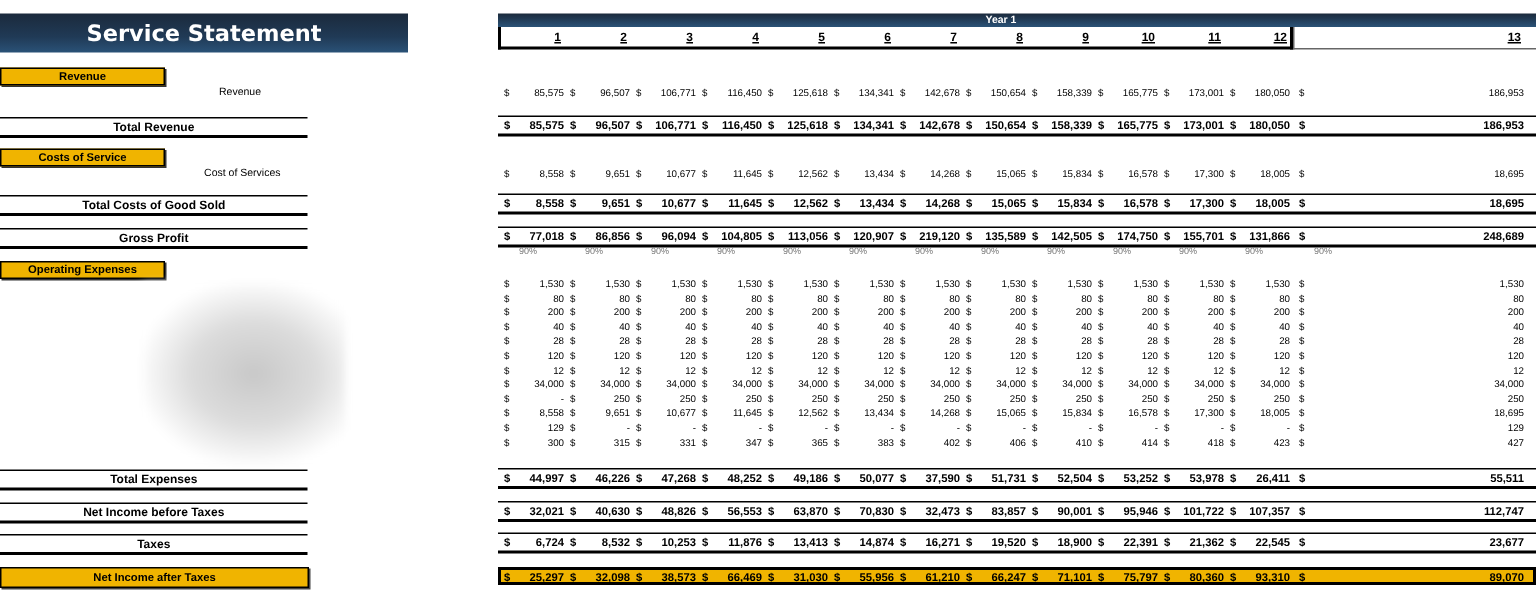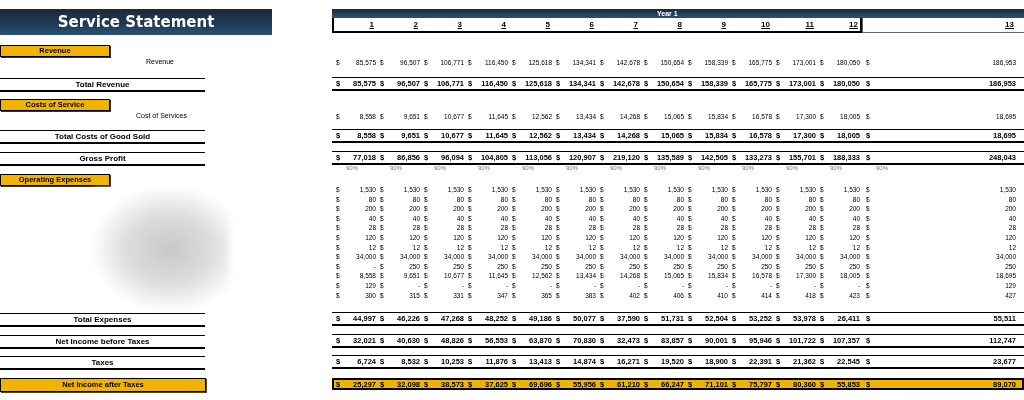--- a/index.html
+++ b/index.html
@@ -314,33 +314,33 @@
     <div class="abs" style="left: 644px; top: 153px; width: 44px; height: 10px; font-size: 7.5px; font-weight: bold;">
       <span class="abs" style="left: 0px;">$</span>
       <span class="abs" style="right: 4px;">135,589</span>
     </div>
     <div class="abs" style="left: 688px; top: 153px; width: 44px; height: 10px; font-size: 7.5px; font-weight: bold;">
       <span class="abs" style="left: 0px;">$</span>
       <span class="abs" style="right: 4px;">142,505</span>
     </div>
     <div class="abs" style="left: 732px; top: 153px; width: 44px; height: 10px; font-size: 7.5px; font-weight: bold;">
       <span class="abs" style="left: 0px;">$</span>
-      <span class="abs" style="right: 4px;">133,273</span>
+      <span class="abs" style="right: 4px;">174,750</span>
     </div>
     <div class="abs" style="left: 776px; top: 153px; width: 44px; height: 10px; font-size: 7.5px; font-weight: bold;">
       <span class="abs" style="left: 0px;">$</span>
       <span class="abs" style="right: 4px;">155,701</span>
     </div>
     <div class="abs" style="left: 820px; top: 153px; width: 44px; height: 10px; font-size: 7.5px; font-weight: bold;">
       <span class="abs" style="left: 0px;">$</span>
-      <span class="abs" style="right: 4px;">188,333</span>
+      <span class="abs" style="right: 4px;">131,866</span>
     </div>
     <div class="abs" style="left: 866px; top: 153px; width: 154px; height: 10px; font-size: 7.5px; font-weight: bold;">
       <span class="abs" style="left: 0px;">$</span>
-      <span class="abs" style="right: 4px;">248,043</span>
+      <span class="abs" style="right: 4px;">248,689</span>
     </div>
     <div class="line" style="top: 151px; border-top: 1px solid rgb(0, 0, 0);"></div>
     <div class="line" style="top: 163px; border-top: 2px solid rgb(0, 0, 0);"></div>
     <div class="abs" style="left: 336px; top: 165px; width: 44px; height: 10px; font-size: 6px;">
       <span class="abs" style="left: 10px; color: rgb(119, 119, 119);">90%</span>
     </div>
     <div class="abs" style="left: 380px; top: 165px; width: 44px; height: 10px; font-size: 6px;">
       <span class="abs" style="left: 10px; color: rgb(119, 119, 119);">90%</span>
     </div>
     <div class="abs" style="left: 424px; top: 165px; width: 44px; height: 10px; font-size: 6px;">
@@ -1169,25 +1169,25 @@
     <div class="abs" style="left: 380px; top: 380px; width: 44px; height: 10px; font-size: 7.5px; font-weight: bold;">
       <span class="abs" style="left: 0px;">$</span>
       <span class="abs" style="right: 4px;">32,098</span>
     </div>
     <div class="abs" style="left: 424px; top: 380px; width: 44px; height: 10px; font-size: 7.5px; font-weight: bold;">
       <span class="abs" style="left: 0px;">$</span>
       <span class="abs" style="right: 4px;">38,573</span>
     </div>
     <div class="abs" style="left: 468px; top: 380px; width: 44px; height: 10px; font-size: 7.5px; font-weight: bold;">
       <span class="abs" style="left: 0px;">$</span>
-      <span class="abs" style="right: 4px;">37,625</span>
+      <span class="abs" style="right: 4px;">66,469</span>
     </div>
     <div class="abs" style="left: 512px; top: 380px; width: 44px; height: 10px; font-size: 7.5px; font-weight: bold;">
       <span class="abs" style="left: 0px;">$</span>
-      <span class="abs" style="right: 4px;">69,696</span>
+      <span class="abs" style="right: 4px;">31,030</span>
     </div>
     <div class="abs" style="left: 556px; top: 380px; width: 44px; height: 10px; font-size: 7.5px; font-weight: bold;">
       <span class="abs" style="left: 0px;">$</span>
       <span class="abs" style="right: 4px;">55,956</span>
     </div>
     <div class="abs" style="left: 600px; top: 380px; width: 44px; height: 10px; font-size: 7.5px; font-weight: bold;">
       <span class="abs" style="left: 0px;">$</span>
       <span class="abs" style="right: 4px;">61,210</span>
     </div>
     <div class="abs" style="left: 644px; top: 380px; width: 44px; height: 10px; font-size: 7.5px; font-weight: bold;">
@@ -1201,19 +1201,19 @@
     <div class="abs" style="left: 732px; top: 380px; width: 44px; height: 10px; font-size: 7.5px; font-weight: bold;">
       <span class="abs" style="left: 0px;">$</span>
       <span class="abs" style="right: 4px;">75,797</span>
     </div>
     <div class="abs" style="left: 776px; top: 380px; width: 44px; height: 10px; font-size: 7.5px; font-weight: bold;">
       <span class="abs" style="left: 0px;">$</span>
       <span class="abs" style="right: 4px;">80,360</span>
     </div>
     <div class="abs" style="left: 820px; top: 380px; width: 44px; height: 10px; font-size: 7.5px; font-weight: bold;">
       <span class="abs" style="left: 0px;">$</span>
-      <span class="abs" style="right: 4px;">55,853</span>
+      <span class="abs" style="right: 4px;">93,310</span>
     </div>
     <div class="abs" style="left: 866px; top: 380px; width: 154px; height: 10px; font-size: 7.5px; font-weight: bold;">
       <span class="abs" style="left: 0px;">$</span>
       <span class="abs" style="right: 4px;">89,070</span>
     </div>
   </div>
 
 </body></html>

